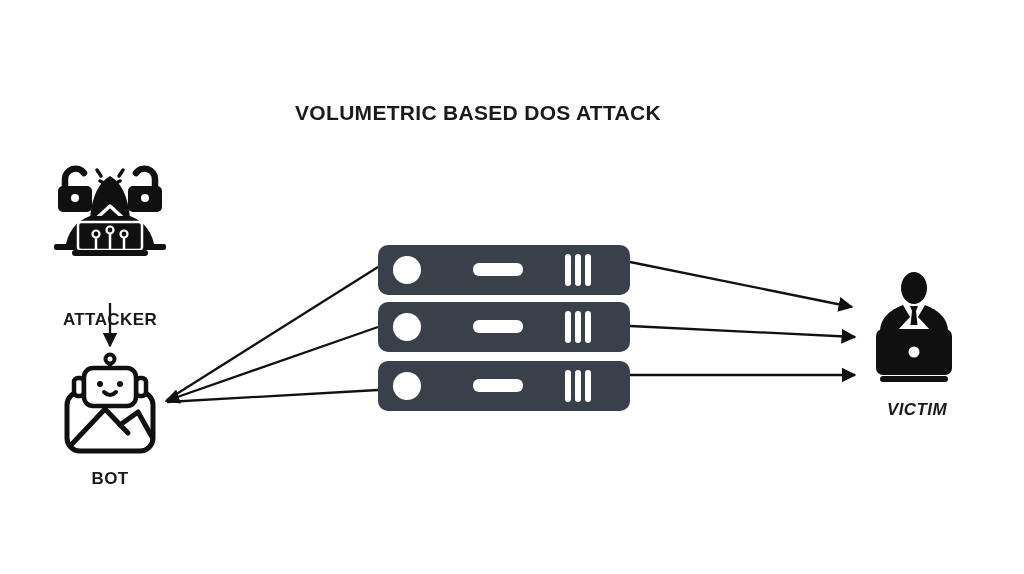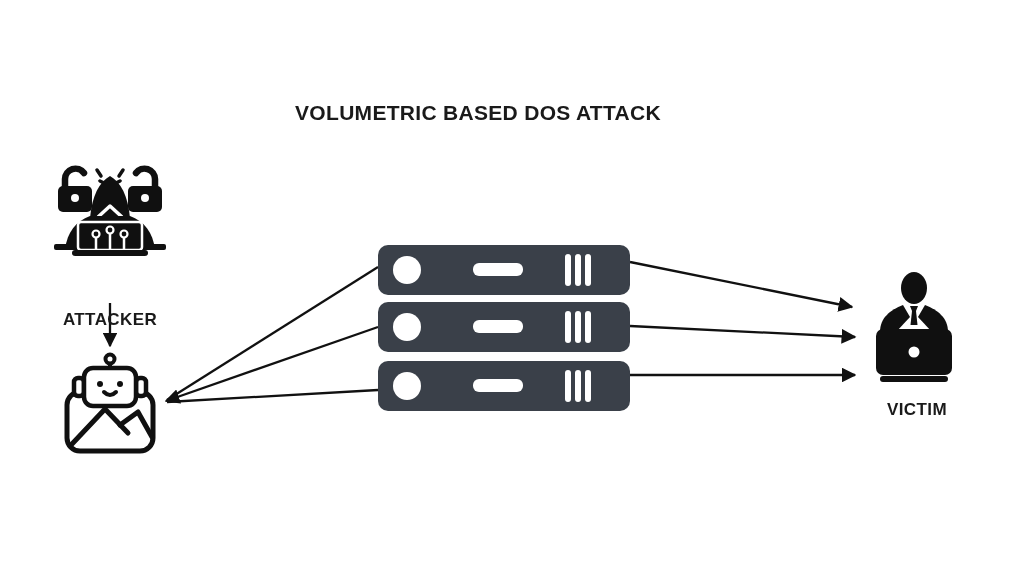--- a/index.html
+++ b/index.html
@@ -11,21 +11,21 @@
     position:absolute;left:262px;top:101px;width:432px;text-align:center;
     font-size:21px;font-weight:700;letter-spacing:.3px;color:#1a1a1a;
   }
   .node-label{
     position:absolute;font-weight:700;font-size:17px;letter-spacing:.4px;
     color:#1a1a1a;text-align:center;
   }
   .lbl-attacker{left:40px;top:277px;width:140px;margin-top:33px;}
   .lbl-bot{left:40px;top:469px;width:140px;}
   .lbl-dns{left:384px;top:438px;width:240px;white-space:pre;}
-  .lbl-victim{left:847px;top:400px;width:140px;}
+  .lbl-victim{left:847px;top:400px;width:140px;font-style:italic;}
 
   .icon{position:absolute;}
   .icon-attacker{left:52px;top:156px;}
   .icon-bot{left:62px;top:352px;}
   .icon-victim{left:872px;top:270px;}
 
   .server{
     position:absolute;left:378px;width:252px;height:50px;
     background:#3a4049;border-radius:10px;
   }
@@ -107,20 +107,21 @@
       <circle cx="48" cy="7" r="4.5" fill="#ffffff" stroke="#101010" stroke-width="4"></circle>
       <line x1="48" y1="11.5" x2="48" y2="17" stroke="#101010" stroke-width="4"></line>
       <rect x="12" y="26" width="10" height="18" rx="4" fill="#ffffff" stroke="#101010" stroke-width="4.5"></rect>
       <rect x="74" y="26" width="10" height="18" rx="4" fill="#ffffff" stroke="#101010" stroke-width="4.5"></rect>
       <rect x="22" y="16" width="52" height="38" rx="9" fill="#ffffff" stroke="#101010" stroke-width="4.5"></rect>
       <circle cx="38" cy="32" r="3" fill="#101010"></circle>
       <circle cx="58" cy="32" r="3" fill="#101010"></circle>
       <path d="M42,40 Q48,46 54,40" fill="none" stroke="#101010" stroke-width="4" stroke-linecap="round"></path>
     </g>
   </svg>
+  <div class="node-label lbl-bot">BOT</div>
 
   <div class="server server-1">
     <div class="knob"></div>
     <div class="slot"></div>
     <div class="vbar b1"></div>
     <div class="vbar b2"></div>
     <div class="vbar b3"></div>
   </div>
   <div class="server server-2">
     <div class="knob"></div>

